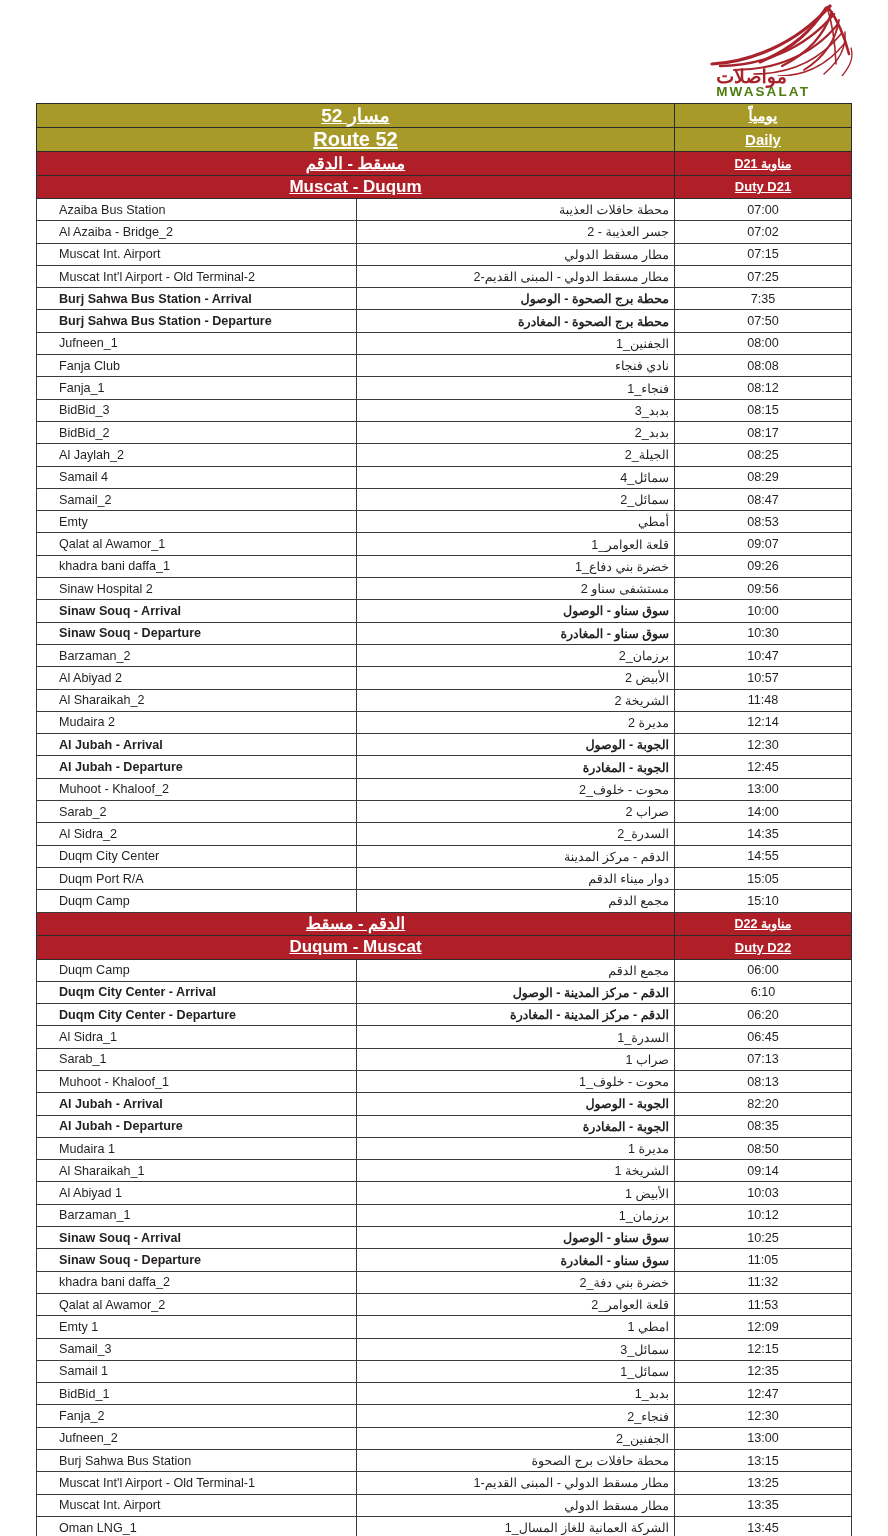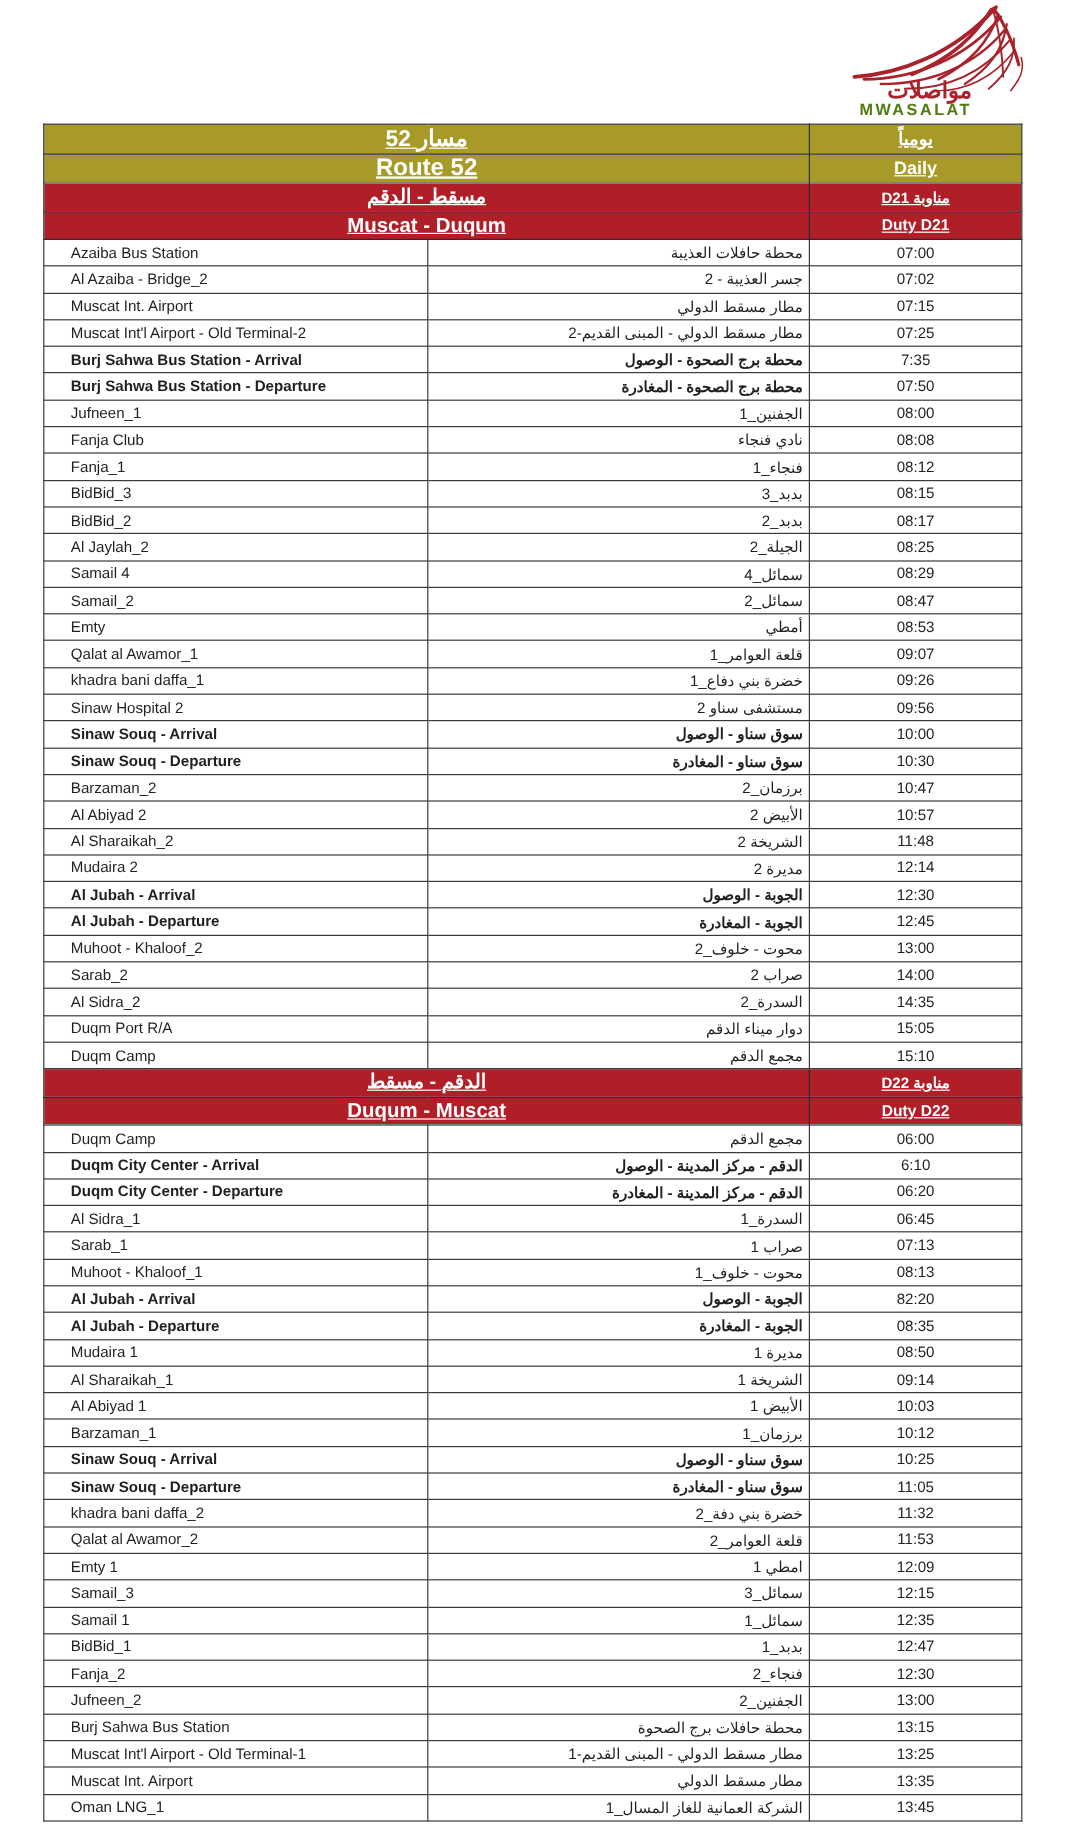--- a/index.html
+++ b/index.html
@@ -29,21 +29,21 @@
     position: absolute;
     top: 0;
     right: 0;
     width: 150px;
     height: 72px;
   }
   .logo-wordmark {
     position: absolute;
     bottom: 2px;
     right: 48px;
-    text-align: right;
+    text-align: left;
     line-height: 1;
     margin-top: 28px;
   }
   .logo-ar {
     display: block;
     font-size: 19px;
     font-weight: bold;
     color: #a8232b;
     direction: rtl;
     letter-spacing: -0.5px;
@@ -316,20 +316,25 @@
         <td class="en">Sarab_2</td>
         <td class="ar">صراب 2</td>
         <td class="tm">14:00</td>
       </tr>
       <tr class="stop">
         <td class="en">Al Sidra_2</td>
         <td class="ar">السدرة_2</td>
         <td class="tm">14:35</td>
       </tr>
       <tr class="stop">
+        <td class="en">Duqm City Center</td>
+        <td class="ar">الدقم - مركز المدينة</td>
+        <td class="tm">14:55</td>
+      </tr>
+      <tr class="stop">
         <td class="en">Duqm Port R/A</td>
         <td class="ar">دوار ميناء الدقم</td>
         <td class="tm">15:05</td>
       </tr>
       <tr class="stop">
         <td class="en">Duqm Camp</td>
         <td class="ar">مجمع الدقم</td>
         <td class="tm">15:10</td>
       </tr>
 

